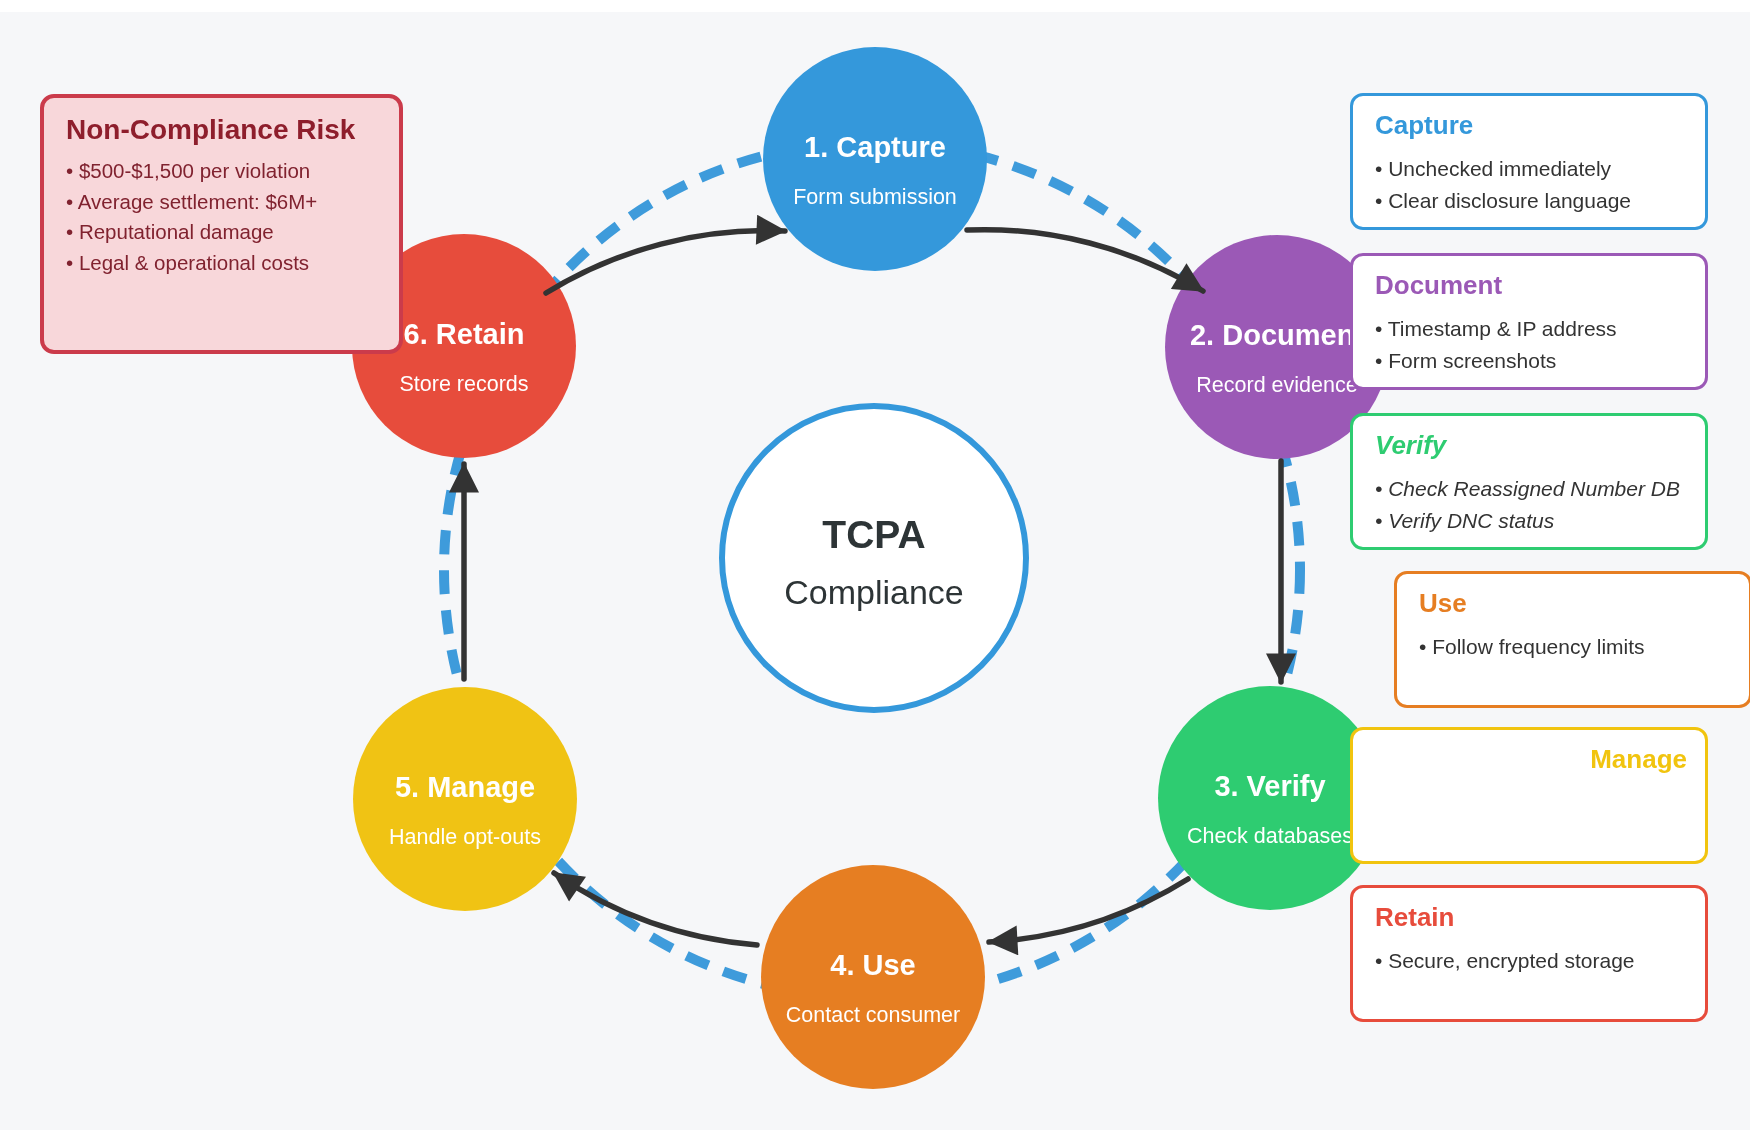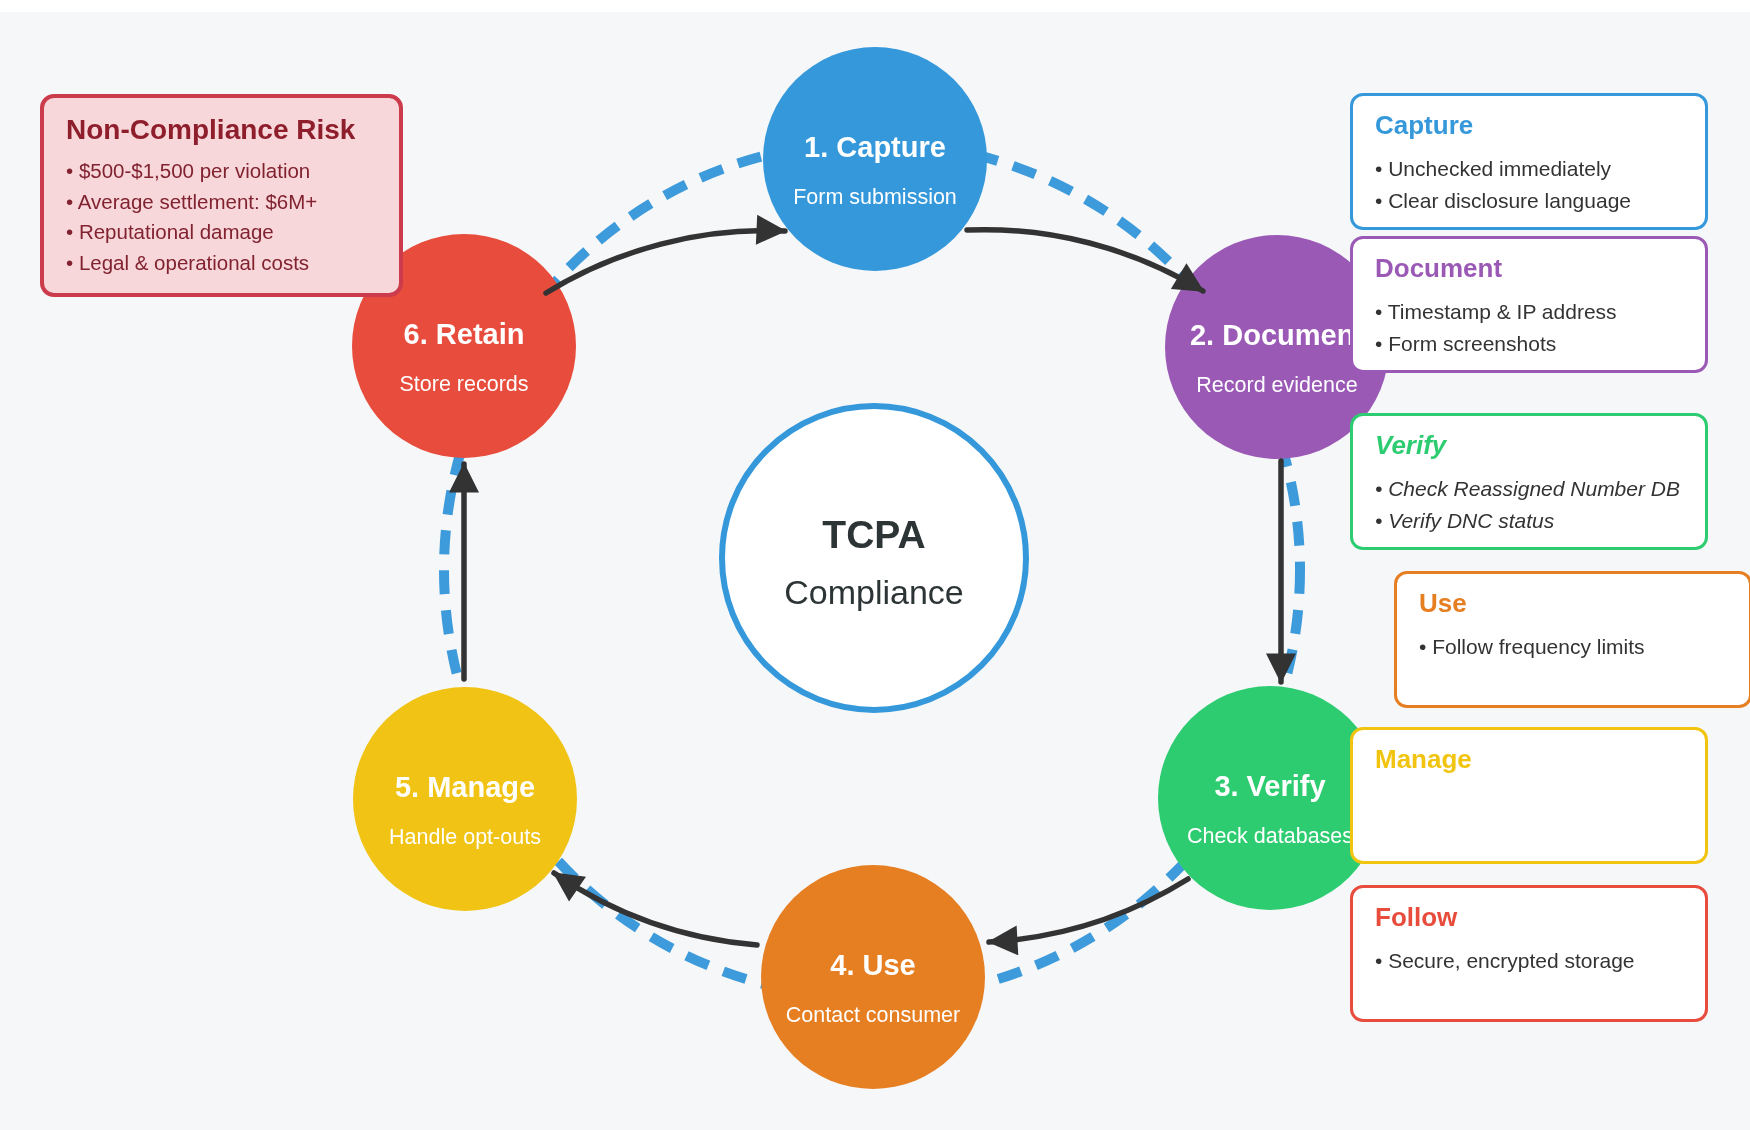--- a/index.html
+++ b/index.html
@@ -8,36 +8,36 @@
     font-family:"Liberation Sans", sans-serif;
   }
   .top-strip{position:absolute;left:0;top:0;width:1750px;height:12px;}
   .stage{position:absolute;left:0;top:0;width:1750px;height:1130px;}
   svg{position:absolute;left:0;top:0;}
   .node-title{fill:#ffffff;font-weight:bold;font-size:29px;}
   .node-sub{fill:#ffffff;font-size:21.5px;}
   .center-title{font-weight:bold;font-size:39px;}
   .center-sub{font-size:34px;}
   .risk-box{
-    position:absolute;left:40px;top:94px;width:363px;height:203px;
+    position:absolute;left:40px;top:94px;width:363px;height:260px;
     box-sizing:border-box;border:4px solid;border-radius:14px;
     padding:12px 20px 0 22px;z-index:3;
   }
   .risk-title{font-size:28px;font-weight:bold;margin:4px 0 10px 0;}
   .risk-items div{font-size:20.5px;line-height:30.5px;}
   .risk-items div::before{content:"• ";}
   .detail-box{
     position:absolute;left:1350px;width:358px;height:137px;
     box-sizing:border-box;border:3.5px solid;border-radius:13px;
     background:#ffffff;padding:12px 18px 0 22px;z-index:3;
   }
   .detail-title{font-size:26px;font-weight:bold;margin:2px 0 12px 0;}
   .detail-items div{font-size:21px;line-height:31.5px;color:#333333;}
   .detail-items div::before{content:"• ";}
-  .db-0{top:93px;} .db-1{top:236px;} .db-2{top:413px;}
+  .db-0{top:93px;} .db-1{top:253px;} .db-2{top:413px;}
   .db-3{top:571px;} .db-4{top:727px;} .db-5{top:885px;}
 </style>
 </head>
 <body style="background: rgb(246, 247, 249);">
 
 <div class="top-strip" style="background: rgb(255, 255, 255);"></div>
 
 <div class="stage">
   <svg width="1750" height="1130" viewBox="0 0 1750 1130">
     <defs>
@@ -121,23 +121,23 @@
     </div>
   </div>
 
   <div class="detail-box db-3" style="border-color: rgb(230, 126, 34); margin-left: 44px;">
     <div class="detail-title" style="color: rgb(230, 126, 34);">Use</div>
     <div class="detail-items">
       <div>Follow frequency limits</div>
     </div>
   </div>
 
-  <div class="detail-box db-4" style="border-color: rgb(241, 196, 15);">
+  <div class="detail-box db-4" style="border-color: rgb(241, 196, 15); text-align: right;">
     <div class="detail-title" style="color: rgb(241, 196, 15);">Manage</div>
   </div>
 
   <div class="detail-box db-5" style="border-color: rgb(231, 76, 60);">
-    <div class="detail-title" style="color: rgb(231, 76, 60);">Follow</div>
+    <div class="detail-title" style="color: rgb(231, 76, 60);">Retain</div>
     <div class="detail-items">
       <div>Secure, encrypted storage</div>
     </div>
   </div>
 </div>
 
 </body></html>

